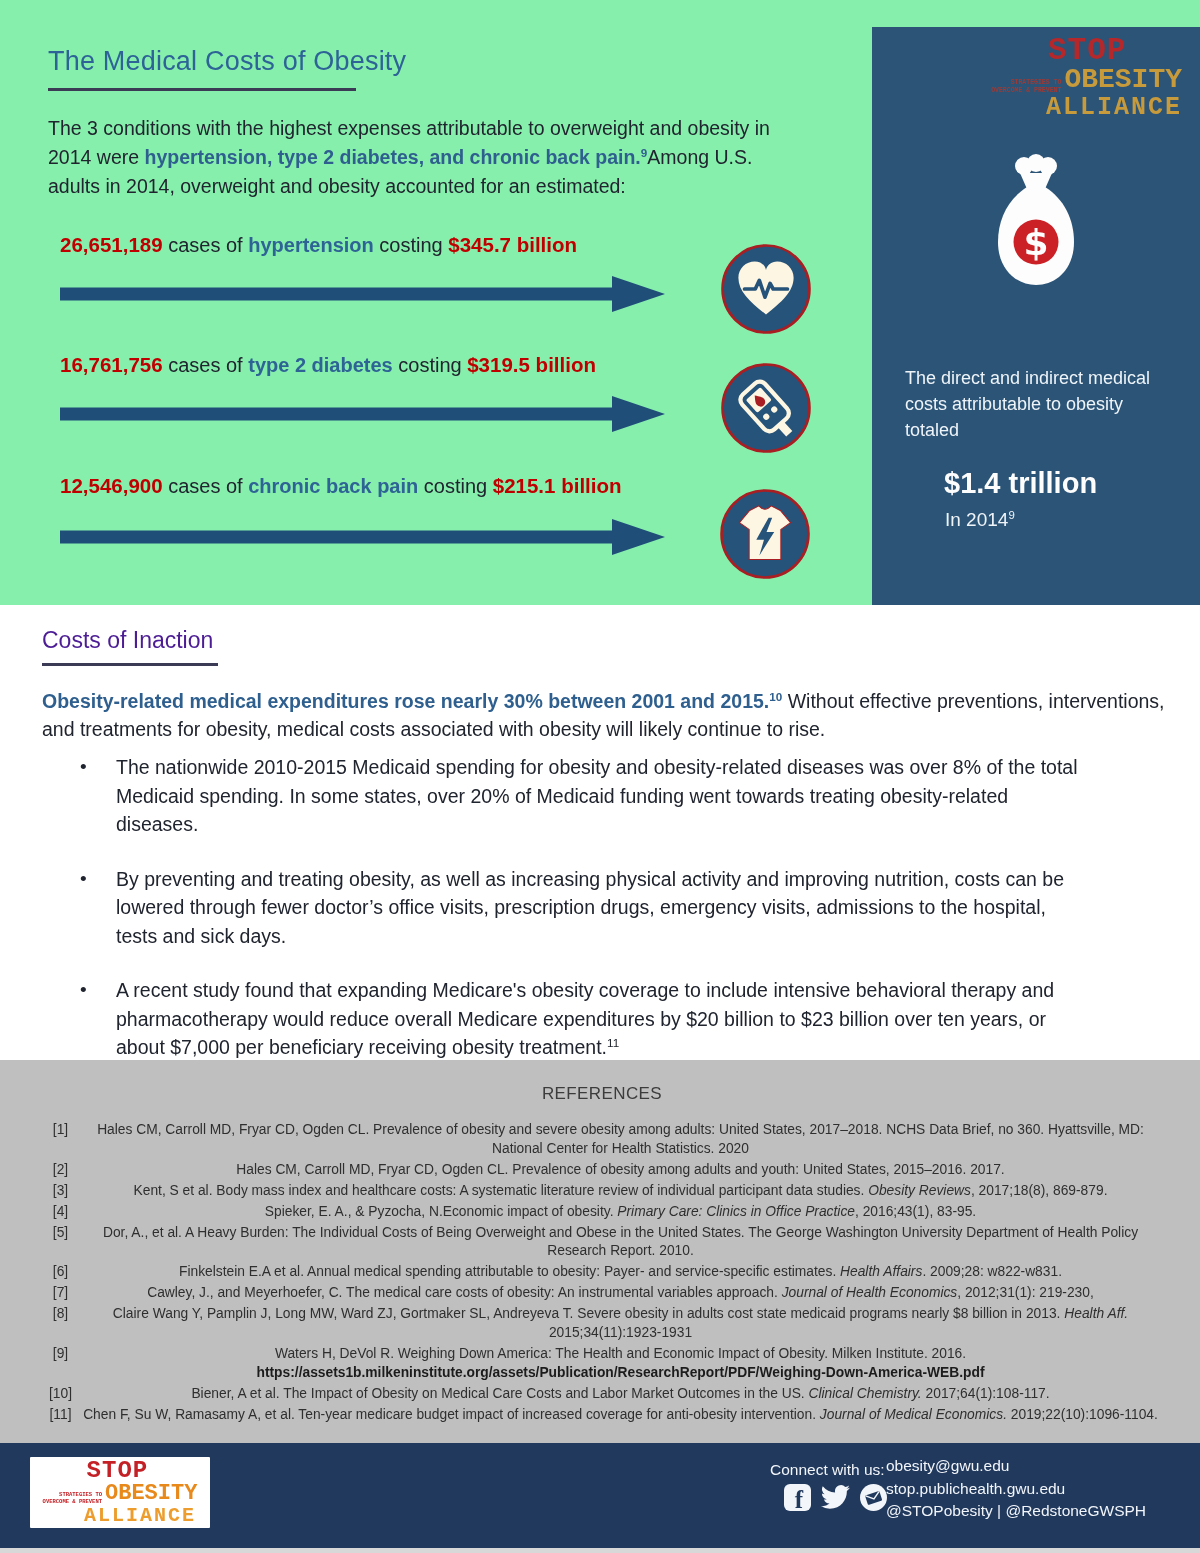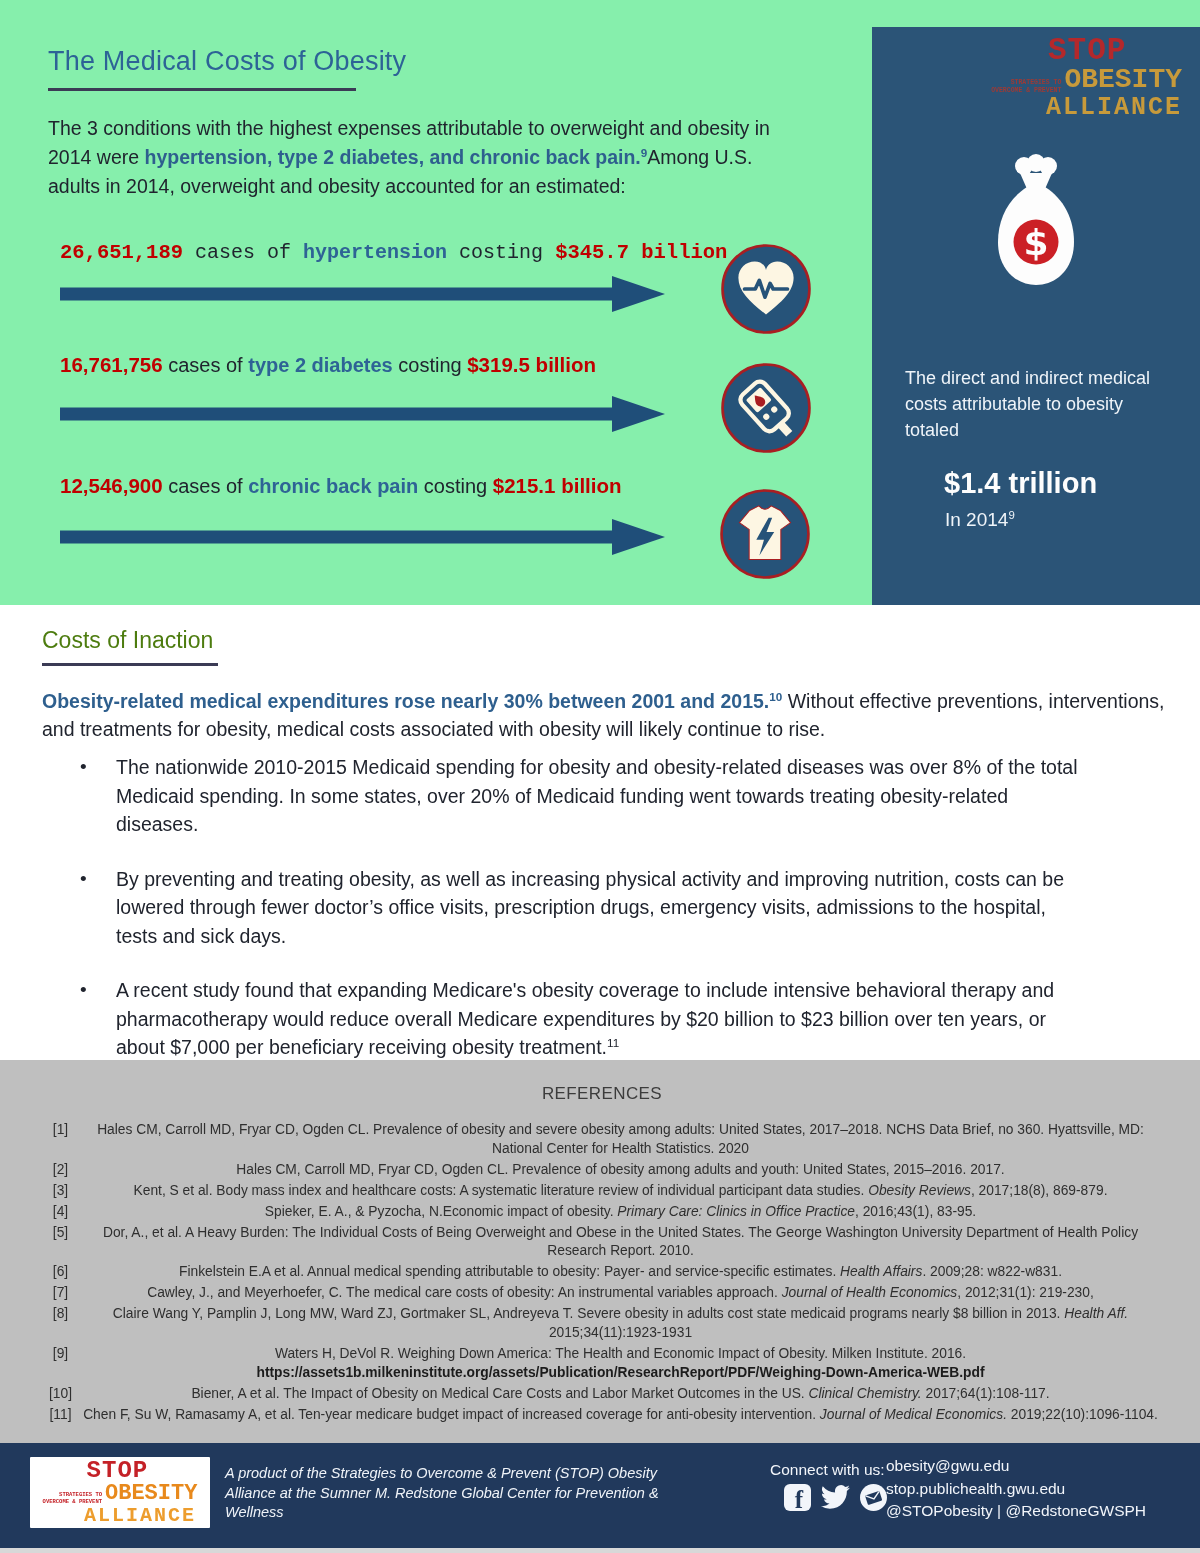--- a/index.html
+++ b/index.html
@@ -15,21 +15,21 @@
   .hero { position:absolute; left:0; top:0; width:1200px; height:605px; background:#86efac; }
   .hero-title { position:absolute; left:48px; top:46px; font-size:27px; color:#2D6396; letter-spacing:0.2px; }
   .title-underline { position:absolute; left:48px; top:88px; width:308px; height:3px; background:#3B3B55; }
   .intro { position:absolute; left:48px; top:114px; width:748px; font-size:19.5px; line-height:29px; color:#20242e; }
   .intro .hl { color:#2E5F8E; font-weight:bold; }
 
   .stat-line { position:absolute; left:60px; font-size:20px; color:#20242e; white-space:nowrap; }
   .stat-line .num  { color:#C00000; font-weight:bold; font-size:20.5px; }
   .stat-line .cond { color:#2E6395; font-weight:bold; }
   .stat-line .cost { color:#C00000; font-weight:bold; font-size:20.5px; }
-  .stat1 { top:241px;font-family:Liberation Mono, monospace; } .stat2 { top:353px; } .stat3 { top:474px; }
+  .stat1 { top:233px; } .stat2 { top:353px; } .stat3 { top:474px; }
 
   .arrow { position:absolute; left:60px; width:605px; height:40px; }
   .arrow1 { top:274px; } .arrow2 { top:394px; } .arrow3 { top:517px; }
 
   .stat-icon { position:absolute; width:90px; height:90px; }
   .icon1 { left:721px; top:244px; }
   .icon2 { left:721px; top:363px; }
   .icon3 { left:720px; top:489px; }
 
   
@@ -53,21 +53,21 @@
   .logo-panel .l-obesity { color:#C79A3B; font-size:28px; }
   .logo-panel .l-alliance { color:#C79A3B; font-size:25px; margin-left:60px; margin-top:1px; }
   
   .logo-footer .l-stop { color:#C42127; font-size:24px; margin-left:44px; }
   .logo-footer .l-tag { color:#C42127; font-size:5.5px; line-height:6.5px; }
   .logo-footer .l-obesity { color:#E8891C; font-size:22px; }
   .logo-footer .l-alliance { color:#ED9D2D; font-size:20px; margin-left:40px; margin-top:1px; }
 
   
   .inaction { position:absolute; left:0; top:605px; width:1200px; height:455px; background:#ffffff; }
-  .inaction-title { position:absolute; left:42px; top:22px; font-size:23px; color:#4d7c0f; }
+  .inaction-title { position:absolute; left:42px; top:22px; font-size:23px; color:#4c1d95; }
   .inaction-underline { position:absolute; left:42px; top:58px; width:176px; height:3px; background:#3B3B55; }
   .inaction-lead { position:absolute; left:42px; top:82px; width:1130px; font-size:19.5px; line-height:28px; color:#20242e; }
   .inaction-lead .hl { color:#2E5F8E; font-weight:bold; }
   .bullets { position:absolute; left:80px; top:148px; width:1005px; list-style:none; }
   .bullets li { position:relative; padding-left:36px; margin-bottom:26px; font-size:19.5px; line-height:28.5px; color:#20242e; }
   .bullets li::before { content:"\2022"; position:absolute; left:0; top:0; font-size:19px; }
 
   
   .refs { position:absolute; left:0; top:1060px; width:1200px; height:383px; background:#BFBFBF; padding:24px 38px 0 42px;text-align:center; }
   .refs-title { font-size:17px; color:#3C3C3C; letter-spacing:0.4px; }
@@ -242,21 +242,20 @@
       <div class="soa-logo logo-footer">
         <div class="l-stop">STOP</div>
         <div class="l-mid">
           <span class="l-tag"><span>STRATEGIES TO</span><br><span>OVERCOME &amp; PREVENT</span></span>
           <span class="l-obesity">OBESITY</span>
         </div>
         <div class="l-alliance">ALLIANCE</div>
       </div>
     </div>
 
-    <div class="product-text">A product of the Strategies to Overcome &amp; Prevent (STOP) Obesity Alliance at the Sumner M. Redstone Global Center for Prevention &amp; Wellness</div>
 
     <div class="connect-label">Connect with us:</div>
     <div class="social-row">
       <svg width="29" height="29" viewBox="0 0 29 29">
         <rect x="1" y="1" width="27" height="27" rx="6" fill="#F2F5FA"></rect>
         <text x="16" y="25" text-anchor="middle" font-family="Liberation Serif, serif" font-size="25" font-weight="bold" fill="#21395C">f</text>
       </svg>
       <svg width="31" height="29" viewBox="0 0 28 24">
         <path d="M27,3.2 c-1,0.45 -2,0.75 -3.1,0.9 a5.4,5.4 0 0 0 2.4,-3 c-1.05,0.65 -2.2,1.1 -3.45,1.35 A5.4,5.4 0 0 0 13.5,6.2 c0,0.4 0.05,0.85 0.15,1.25 A15.4,15.4 0 0 1 2.5,1.8 a5.4,5.4 0 0 0 1.7,7.2 c-0.9,0 -1.75,-0.25 -2.5,-0.65 c0,2.6 1.85,4.8 4.35,5.3 c-0.8,0.2 -1.65,0.25 -2.45,0.1 a5.4,5.4 0 0 0 5.05,3.75 A10.8,10.8 0 0 1 0.7,19.75 a15.2,15.2 0 0 0 8.25,2.4 c9.9,0 15.3,-8.2 15.3,-15.3 v-0.7 c1.05,-0.75 1.95,-1.7 2.75,-2.95 z" fill="#F2F5FA"></path>
       </svg>

